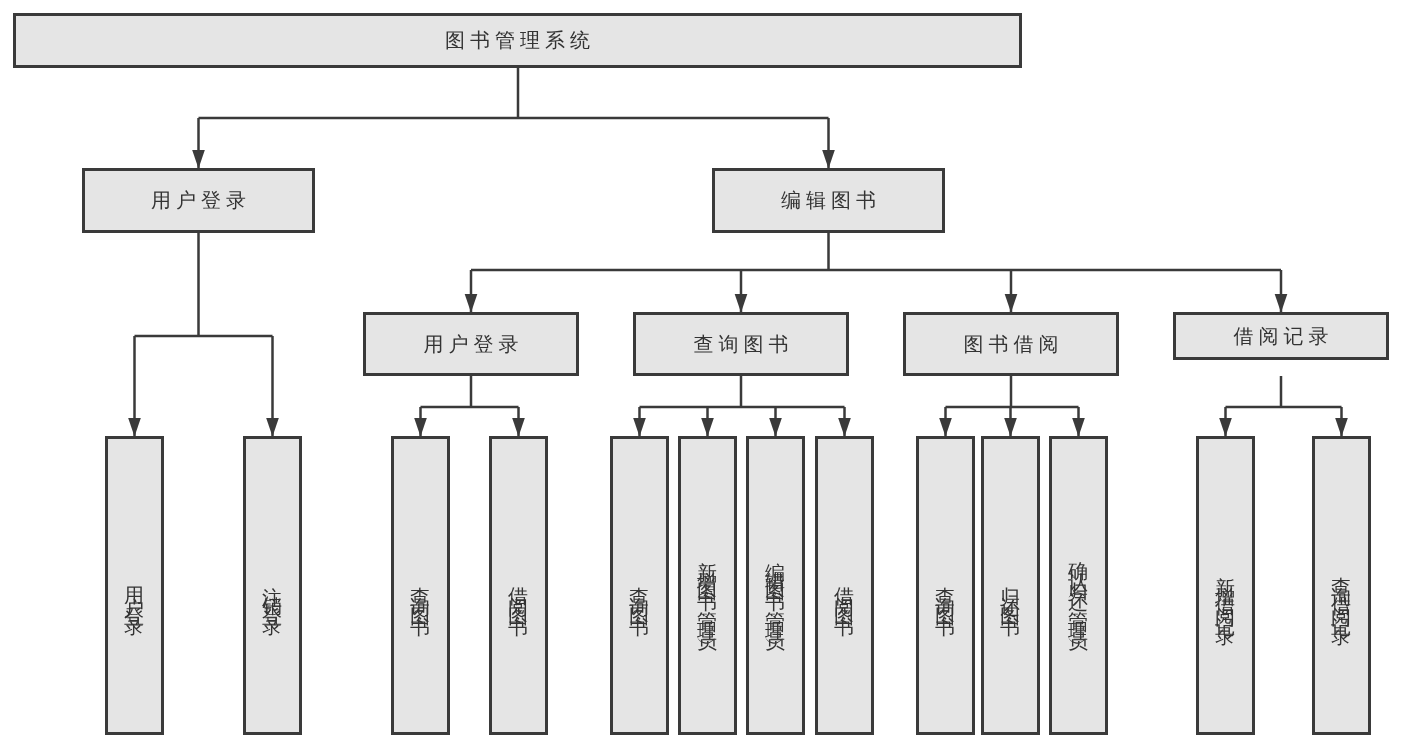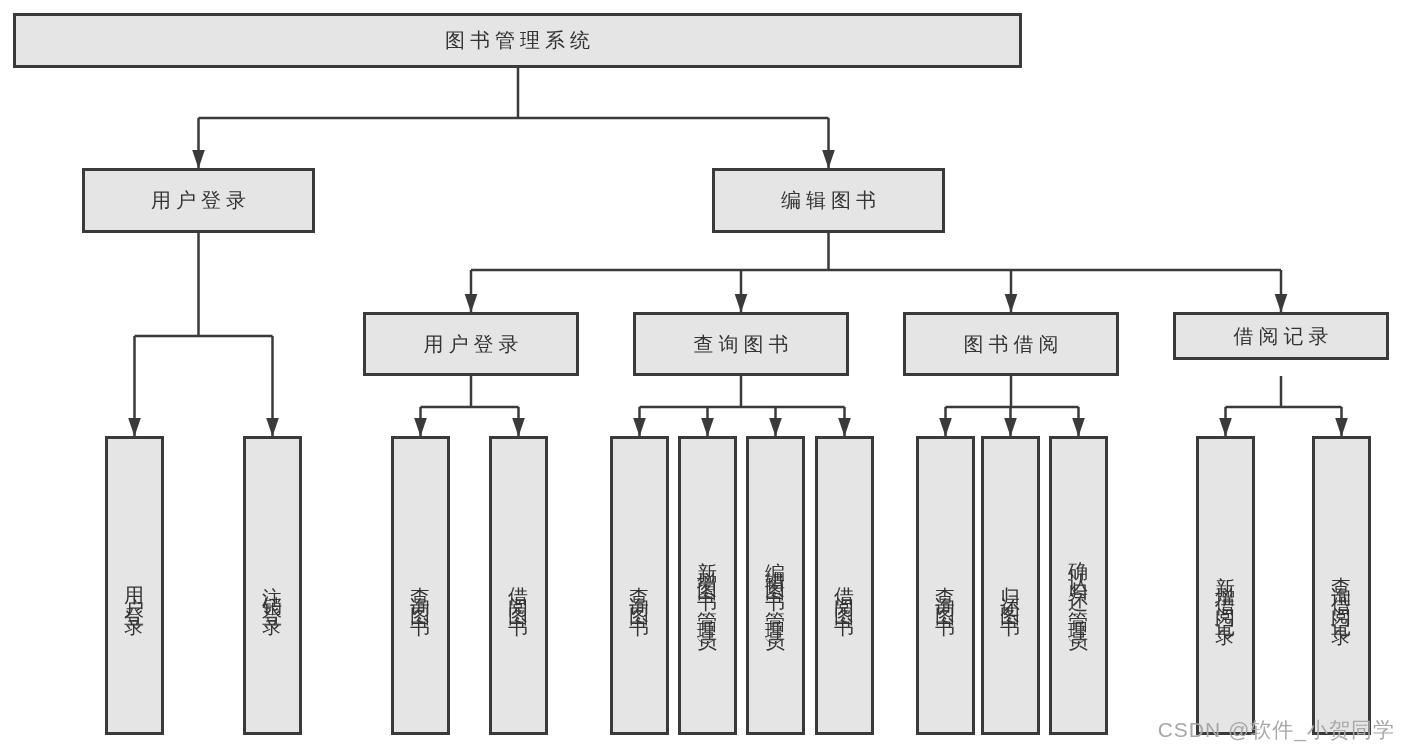--- a/index.html
+++ b/index.html
@@ -158,15 +158,14 @@
     <span class="vlabel">确认归还（管理员）</span>
   </div>
 
   <div class="box leaf" style="left:1196px;top:436px">
     <span class="vlabel">新增借阅记录</span>
   </div>
   <div class="box leaf" style="left:1312px;top:436px">
     <span class="vlabel">查询借阅记录</span>
   </div>
 
-  <div id="watermark">CSDN @软件_小贺同学</div>
 
 </div>
 
 </body></html>

